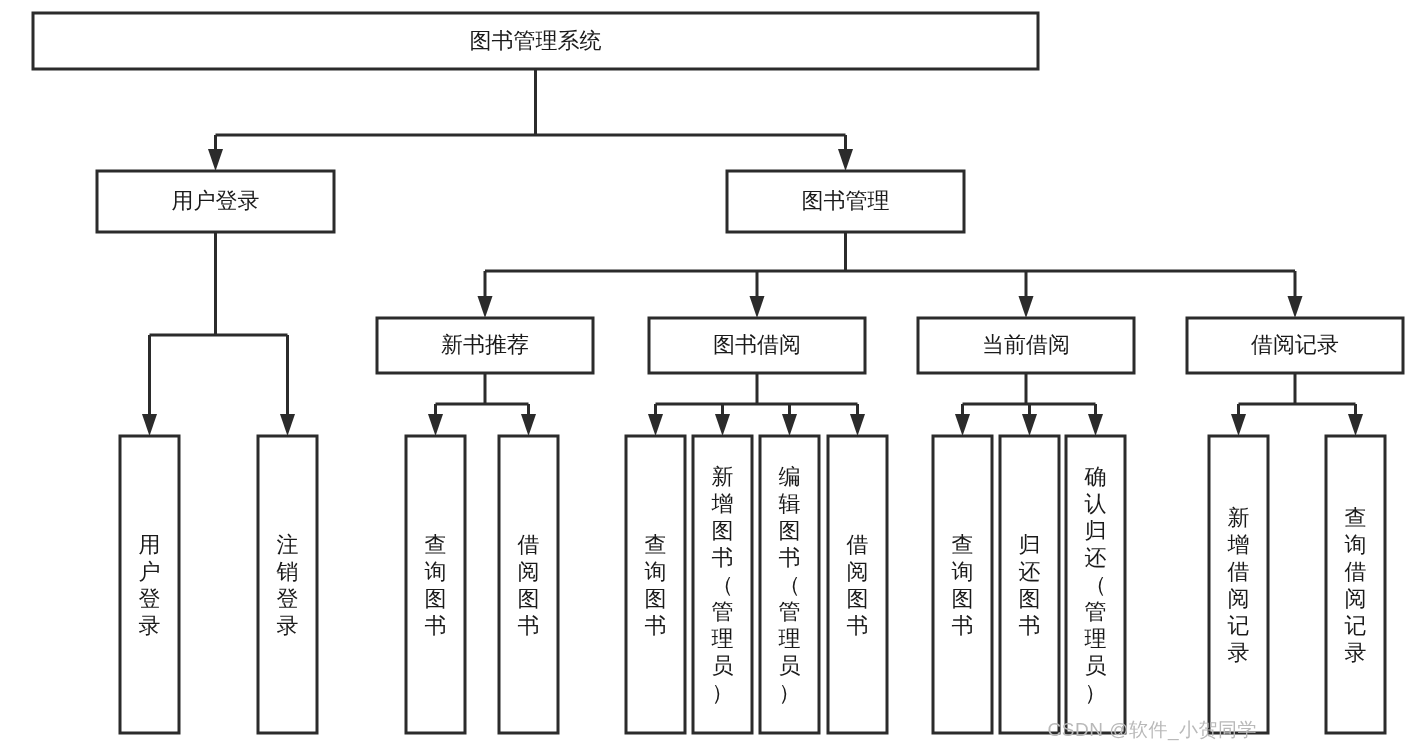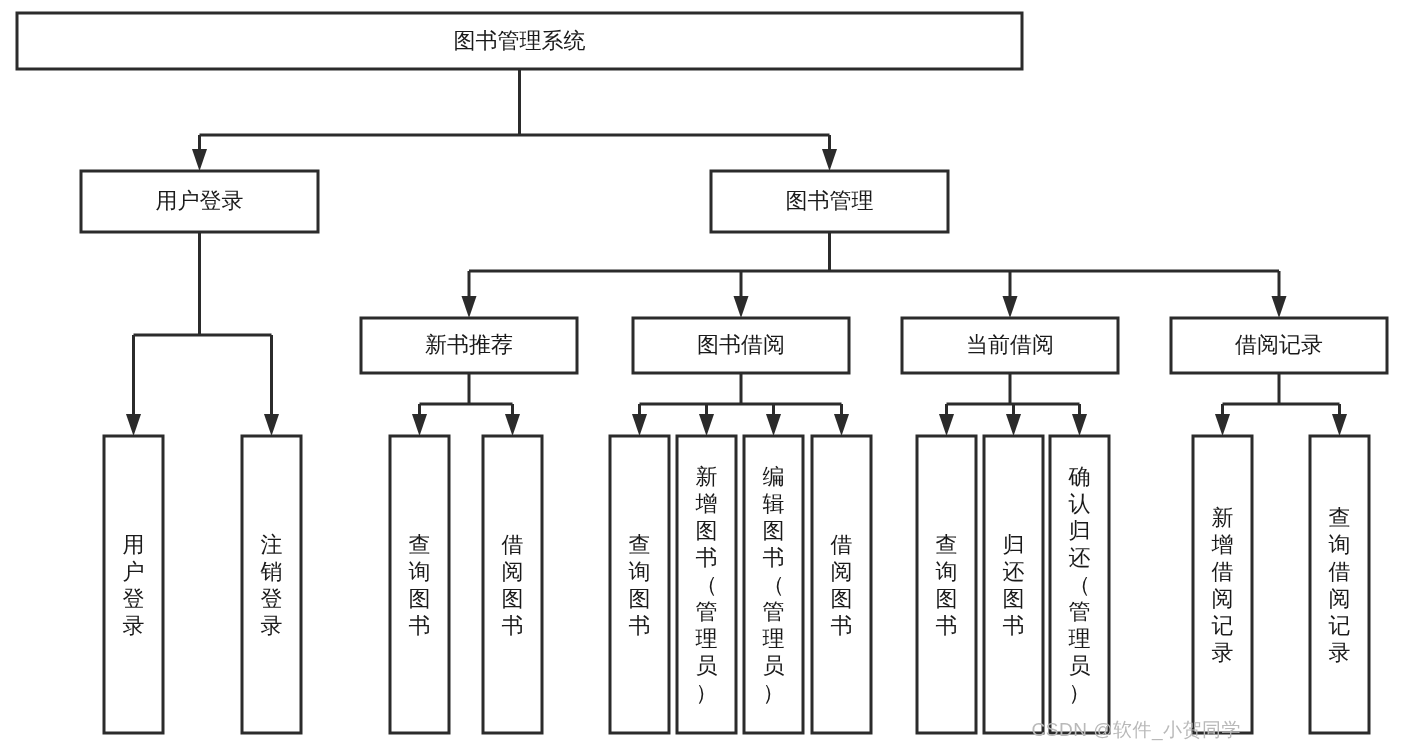--- a/index.html
+++ b/index.html
@@ -11,20 +11,21 @@
     width: 1405px;
     height: 747px;
     font-family: "Liberation Sans", "DejaVu Sans", sans-serif;
     overflow: hidden;
     position: relative;
   }
   #diagram-root {
     position: relative;
     width: 1249px;
     height: 747px;
+    margin-left: 16px;
   }
   svg.diagram-canvas {
     position: absolute;
     left: 0;
     top: 0;
     width: 1405px;
     height: 747px;
     display: block;
   }
   .node-box {

